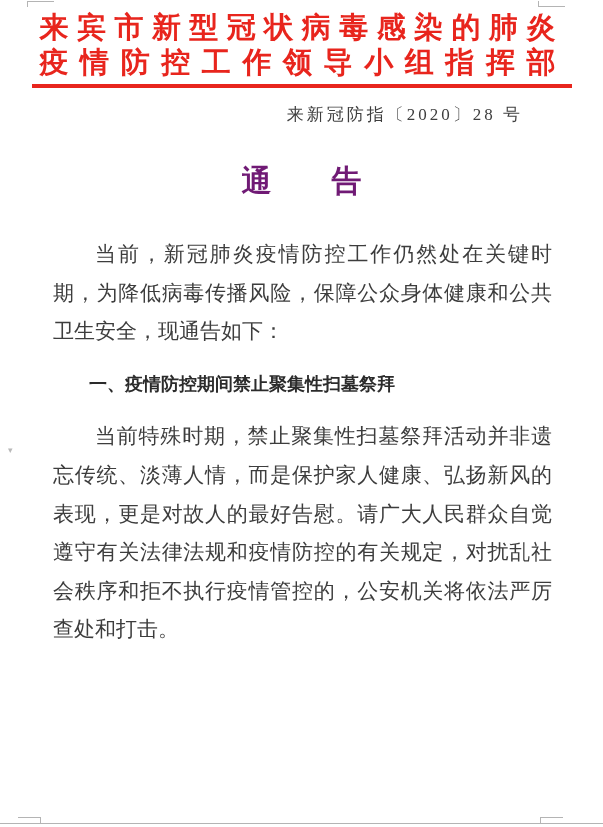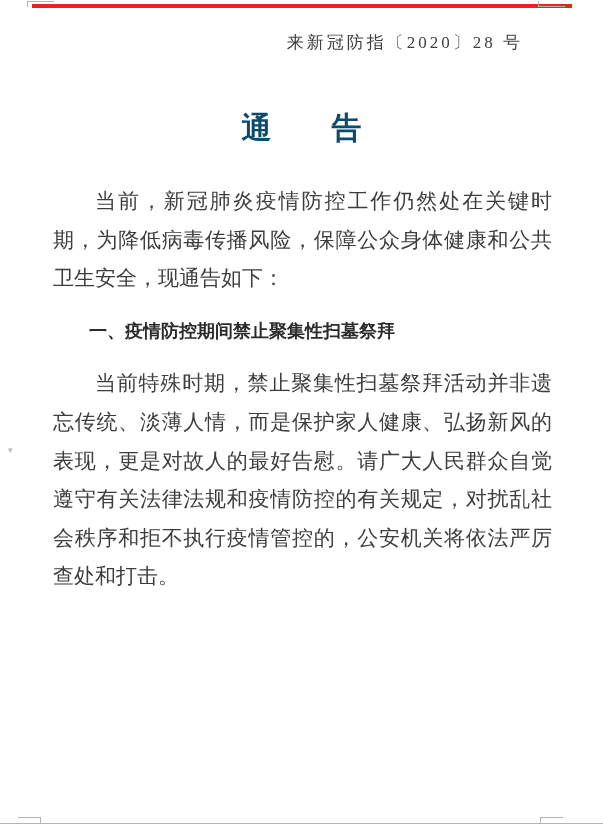--- a/index.html
+++ b/index.html
@@ -31,37 +31,37 @@
 
   .letterhead-divider {
     width: 540px;
     height: 4px;
     margin: 4px auto 0 auto;
     background: #e8251d;
   }
 
   
   .doc-number {
-    margin-top: 24px;
+    margin-top: 16px;
     padding-right: 80px;
     text-align: right;
     font-size: 17px;
     line-height: 21px;
     letter-spacing: 3px;
     color: #3e3e3e;
   }
 
   
   .doc-title {
-    margin-top: 55px;
+    margin-top: 36px;
     text-align: center;
     font-size: 30px;
     line-height: 40px;
     font-weight: bold;
-    color: #0c4a6e;
+    color: #701a75;
     white-space: pre;
   }
 
   
   .doc-body {
     margin-top: 34px;
     padding: 0 37px 0 39px;
     font-size: 21px;
     line-height: 38.6px;
     color: #3d3d3d;
@@ -103,20 +103,24 @@
 
 <div class="page">
 
   <div class="crop crop-tl"></div>
   <div class="crop crop-tr"></div>
   <div class="crop crop-bl"></div>
   <div class="crop crop-br"></div>
   <div class="bottom-rule"></div>
   <div class="margin-artifact">▾</div>
 
+  <div class="letterhead">
+    <div class="issuer-line">来宾市新型冠状病毒感染的肺炎</div>
+    <div class="issuer-line">疫情防控工作领导小组指挥部</div>
+  </div>
 
   <div class="letterhead-divider"></div>
 
   <div class="doc-number">来新冠防指〔2020〕28 号</div>
 
   <div class="doc-title">通　　告</div>
 
   <div class="doc-body">
     <p>当前，新冠肺炎疫情防控工作仍然处在关键时期，为降低病毒传播风险，保障公众身体健康和公共卫生安全，现通告如下：</p>
     <p class="section-heading">一、疫情防控期间禁止聚集性扫墓祭拜</p>

